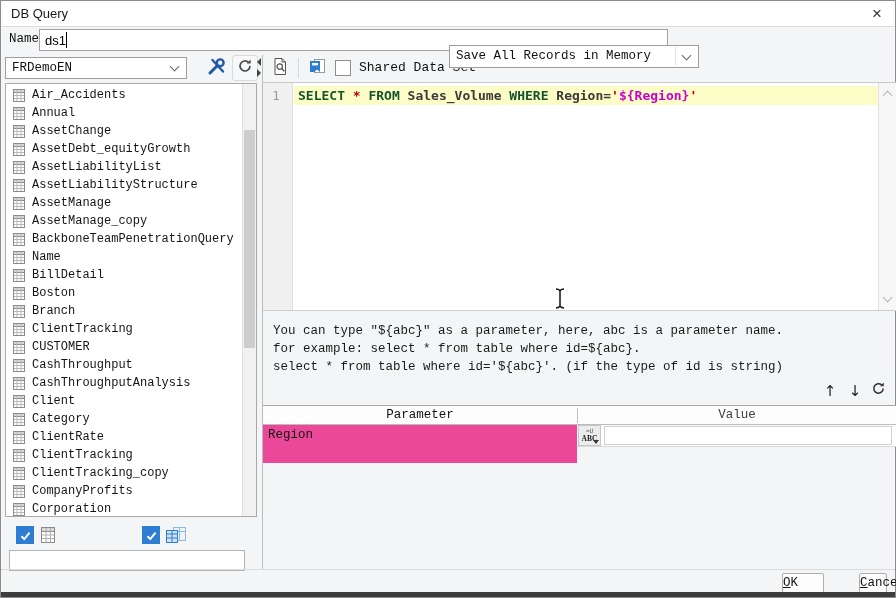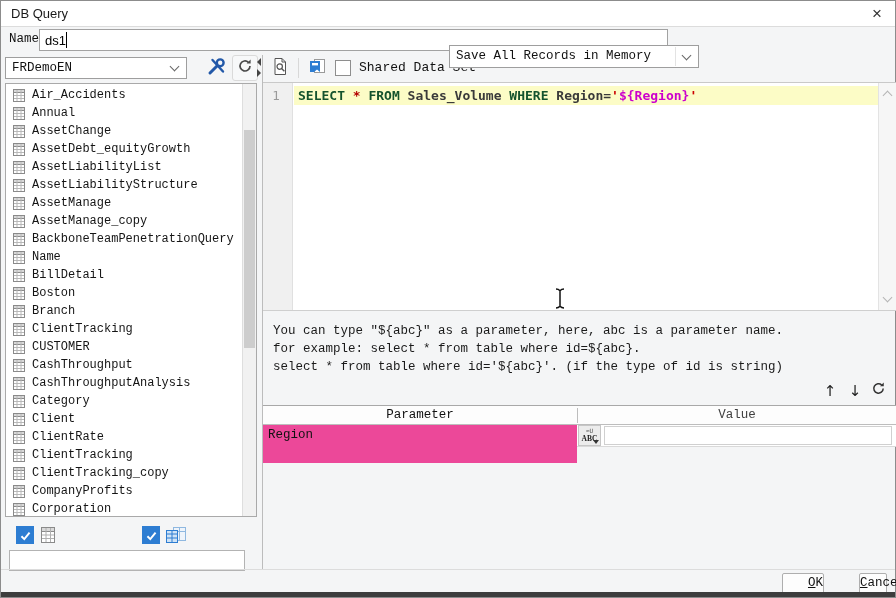--- a/index.html
+++ b/index.html
@@ -90,21 +90,21 @@
   .prow { position:relative; height:22px; border-bottom:1px solid #d9d9d9; background:#fff; }
   .pcell-name { position:absolute; left:0; top:0; width:314px; height:38px; background:#ec4899; font-size:12.5px; line-height:21px; padding-left:5px; color:#111; }
   .type-btn { position:absolute; left:315px; top:0; width:23px; height:21px; background:#ececec; border:1px solid #c6c6c6; font-family:"DejaVu Sans Mono",monospace; text-align:center; }
   .type-btn .l1 { display:block; font-size:6px; line-height:6px; margin-top:2px; color:#555; }
   .type-btn .l2 { display:block; font-size:7.5px; line-height:9px; font-weight:bold; color:#222;font-family:Liberation Serif, serif; }
   .type-btn .tri { position:absolute; right:1px; bottom:1px; width:0; height:0; border-left:3px solid transparent; border-right:3px solid transparent; border-top:4px solid #333; }
   .pval-input { position:absolute; left:341px; top:1px; width:288px; height:19px; background:#fff; border:1px solid #d0d0d0; font-size:12px; padding-left:3px; }
 
   
   .foot-div { position:absolute; left:0; right:0; top:568px; height:1px; background:#dcdcdc; }
-  .btn { position:absolute; top:572px; height:21px; background:#fdfdfd; border:1px solid #aeaeae; border-radius:2px; font-family:"Liberation Mono","DejaVu Sans Mono",monospace; font-size:12.5px; color:#111; text-align:right; line-height:18px; cursor:pointer; }
+  .btn { position:absolute; top:572px; height:21px; background:#fdfdfd; border:1px solid #aeaeae; border-radius:2px; font-family:"Liberation Mono","DejaVu Sans Mono",monospace; font-size:12.5px; color:#111; text-align:left; line-height:18px; cursor:pointer; }
   #okBtn { left:781px; width:42px; }
   #cancelBtn { left:858px; width:28px; }
   .strip { position:absolute; left:0; right:0; bottom:0; height:5px; background:#3d3d3d; }
 </style>
 </head>
 <body>
 
 <div class="win">
 
   <div class="titlebar">
@@ -313,31 +313,31 @@
           <span class="t-lbl">CashThroughputAnalysis</span>
         </div>
         <div class="t-item">
           <span class="t-ico">
             <svg width="12" height="13" viewBox="0 0 12 13">
               <rect x="0.5" y="0.5" width="11" height="12" fill="#fff" stroke="#8a8a8a"></rect>
               <rect x="0.5" y="0.5" width="11" height="3" fill="#d9d9d9" stroke="#8a8a8a"></rect>
               <path d="M4 1v11 M8 1v11 M1 6.5h10 M1 9.5h10" stroke="#b8b8b8" fill="none"></path>
             </svg>
           </span>
+          <span class="t-lbl">Client</span>
+        </div>
+        <div class="t-item">
+          <span class="t-ico">
+            <svg width="12" height="13" viewBox="0 0 12 13">
+              <rect x="0.5" y="0.5" width="11" height="12" fill="#fff" stroke="#8a8a8a"></rect>
+              <rect x="0.5" y="0.5" width="11" height="3" fill="#d9d9d9" stroke="#8a8a8a"></rect>
+              <path d="M4 1v11 M8 1v11 M1 6.5h10 M1 9.5h10" stroke="#b8b8b8" fill="none"></path>
+            </svg>
+          </span>
           <span class="t-lbl">Category</span>
-        </div>
-        <div class="t-item">
-          <span class="t-ico">
-            <svg width="12" height="13" viewBox="0 0 12 13">
-              <rect x="0.5" y="0.5" width="11" height="12" fill="#fff" stroke="#8a8a8a"></rect>
-              <rect x="0.5" y="0.5" width="11" height="3" fill="#d9d9d9" stroke="#8a8a8a"></rect>
-              <path d="M4 1v11 M8 1v11 M1 6.5h10 M1 9.5h10" stroke="#b8b8b8" fill="none"></path>
-            </svg>
-          </span>
-          <span class="t-lbl">Client</span>
         </div>
         <div class="t-item">
           <span class="t-ico">
             <svg width="12" height="13" viewBox="0 0 12 13">
               <rect x="0.5" y="0.5" width="11" height="12" fill="#fff" stroke="#8a8a8a"></rect>
               <rect x="0.5" y="0.5" width="11" height="3" fill="#d9d9d9" stroke="#8a8a8a"></rect>
               <path d="M4 1v11 M8 1v11 M1 6.5h10 M1 9.5h10" stroke="#b8b8b8" fill="none"></path>
             </svg>
           </span>
           <span class="t-lbl">ClientRate</span>

